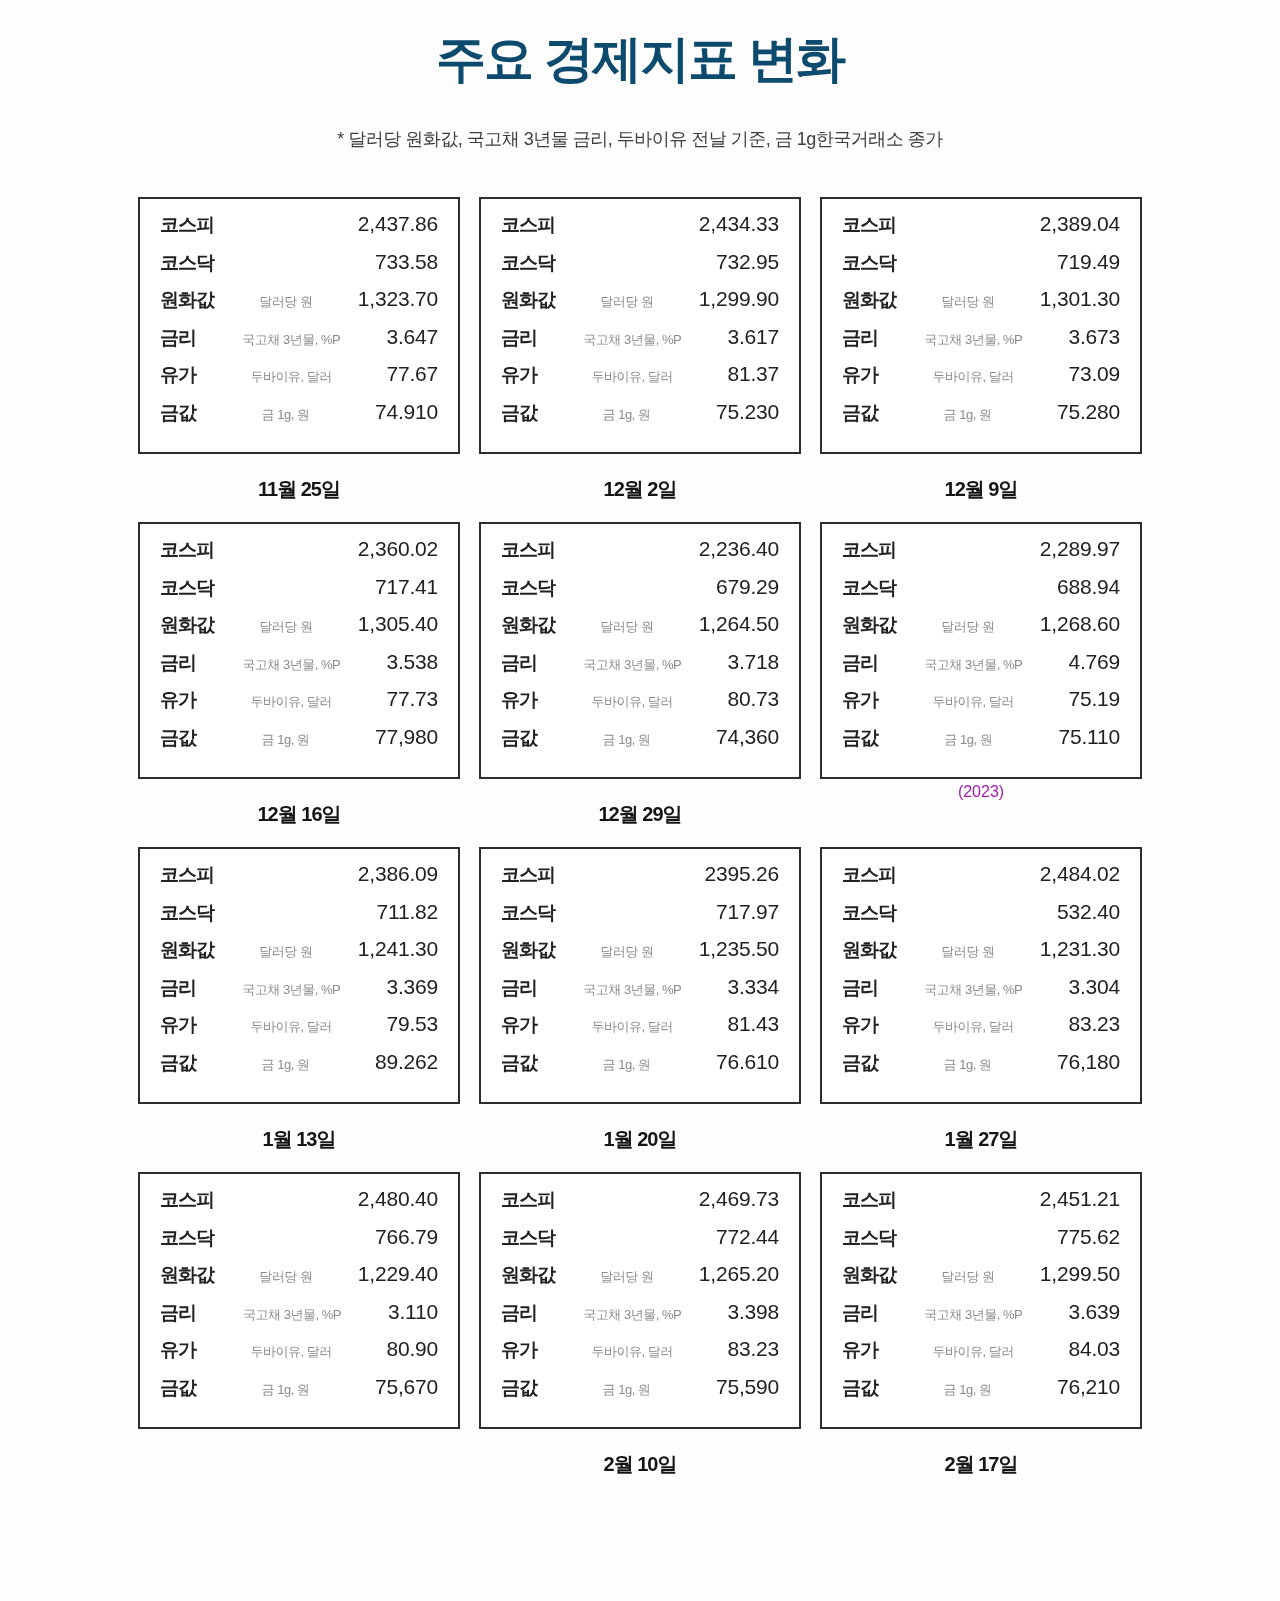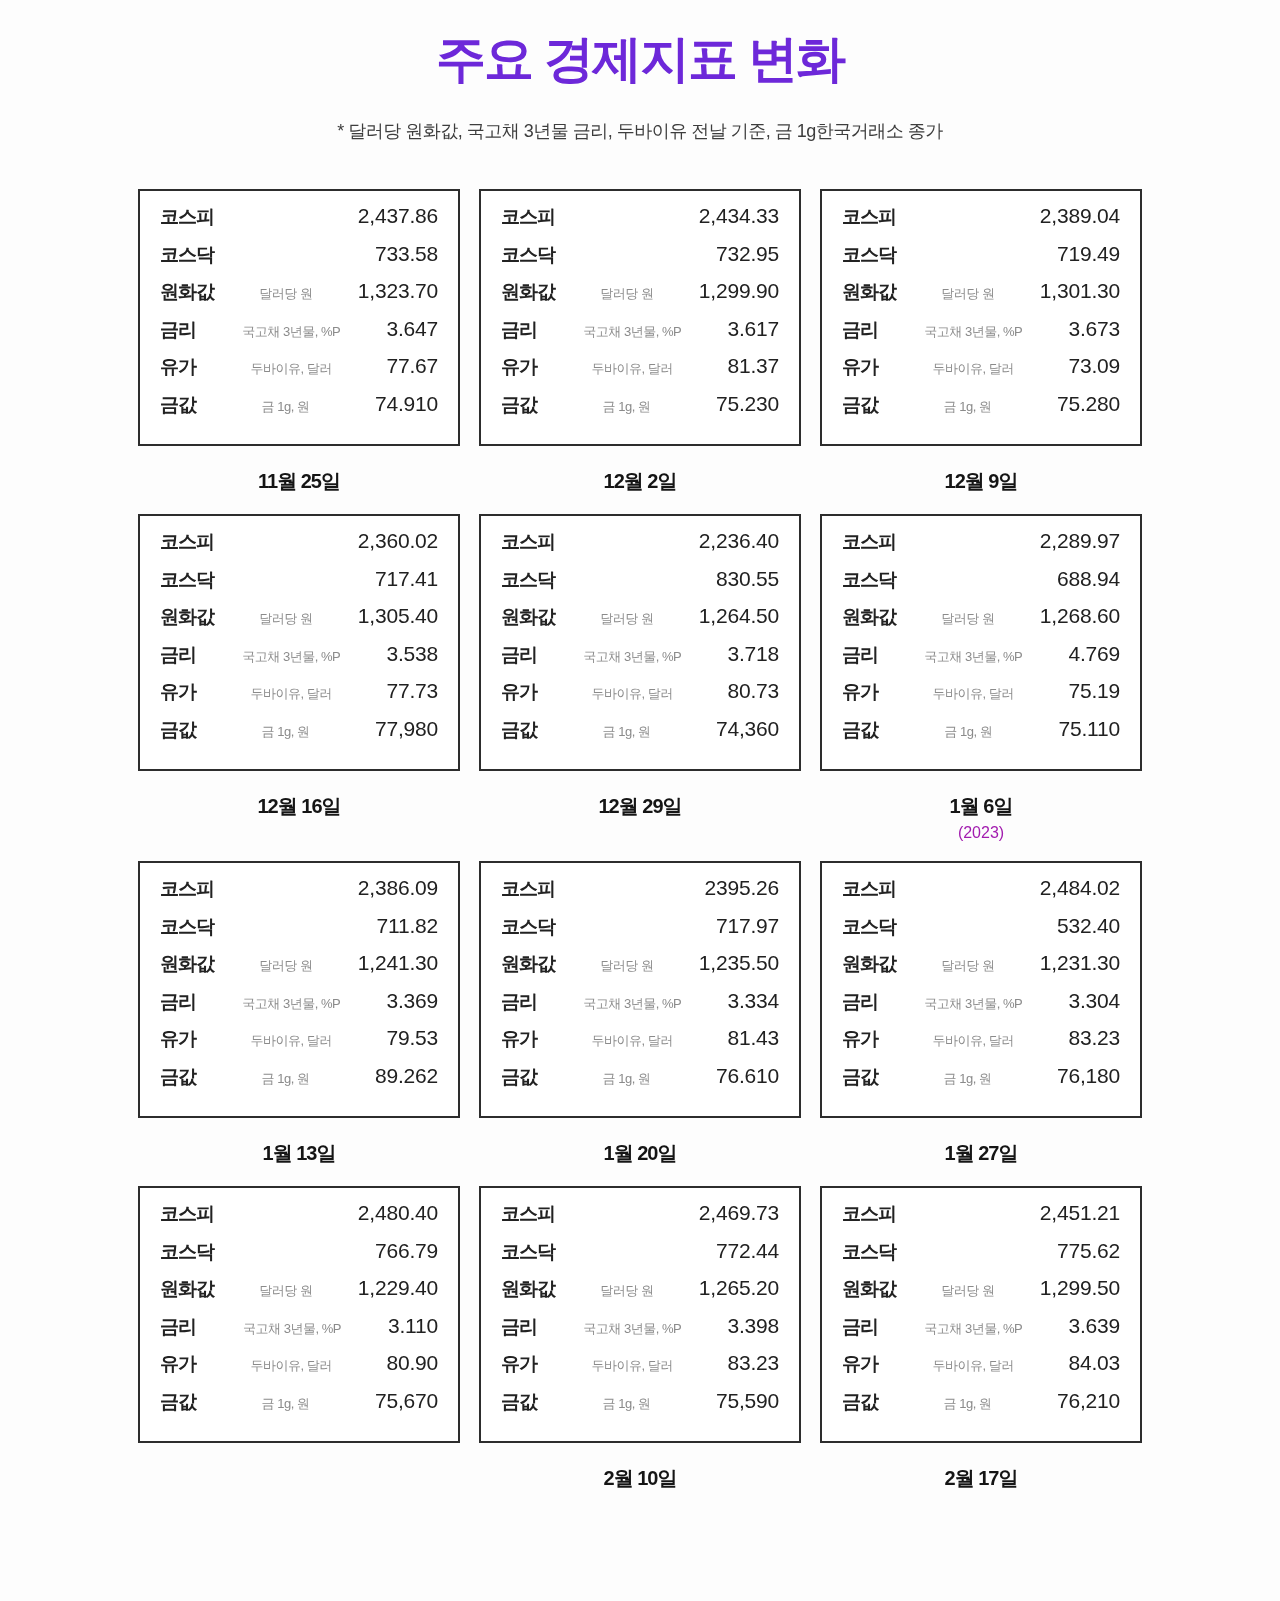--- a/index.html
+++ b/index.html
@@ -3,24 +3,24 @@
 <meta charset="utf-8">
 <style>
   html,body { margin:0; padding:0; background:#ffffff; }
   .page {
     width:1280px; min-height:1601px; box-sizing:border-box;
     background:#fdfdfd; padding-top:26px;
     font-family:"Liberation Sans","DejaVu Sans",sans-serif; color:#1b1b1b;
   }
   .title {
     text-align:center; font-size:50px; font-weight:800;
-    letter-spacing:-2px; color:#6d28d9;
+    letter-spacing:-2px; color:#0c4a6e;
   }
   .subtitle {
-    text-align:center; font-size:18px; color:#3d3d3d; margin-top:26px;
+    text-align:center; font-size:18px; color:#3d3d3d; margin-top:34px;
     letter-spacing:-0.5px;
   }
   .grid {
     display:grid; grid-template-columns:repeat(3,322px);
     column-gap:64px; row-gap:38px; justify-content:center;
     margin-top:46px; padding-bottom:46px;gap:19px;
   }
   .card {
     border:2px solid #2d2d2d; background:#ffffff;
     padding:13px 20px 15px 20px; box-sizing:border-box;
@@ -191,21 +191,21 @@
       <div class="cell">
         <div class="card">
           <div class="row">
             <span class="lbl">코스피</span>
             <span class="sub"></span>
             <span class="val">2,236.40</span>
           </div>
           <div class="row">
             <span class="lbl">코스닥</span>
             <span class="sub"></span>
-            <span class="val">830.55</span>
+            <span class="val">679.29</span>
           </div>
           <div class="row">
             <span class="lbl">원화값</span>
             <span class="sub">달러당 원</span>
             <span class="val">1,264.50</span>
           </div>
           <div class="row">
             <span class="lbl">금리</span>
             <span class="sub">국고채 3년물, %P</span>
             <span class="val">3.718</span>
@@ -249,21 +249,20 @@
             <span class="lbl">유가</span>
             <span class="sub">두바이유, 달러</span>
             <span class="val">75.19</span>
           </div>
           <div class="row">
             <span class="lbl">금값</span>
             <span class="sub">금 1g, 원</span>
             <span class="val">75.110</span>
           </div>
         </div>
-        <div class="date">1월 6일</div>
         <div class="ynote">(2023)</div>
       </div>
       <div class="cell">
         <div class="card">
           <div class="row">
             <span class="lbl">코스피</span>
             <span class="sub"></span>
             <span class="val">2,386.09</span>
           </div>
           <div class="row">

